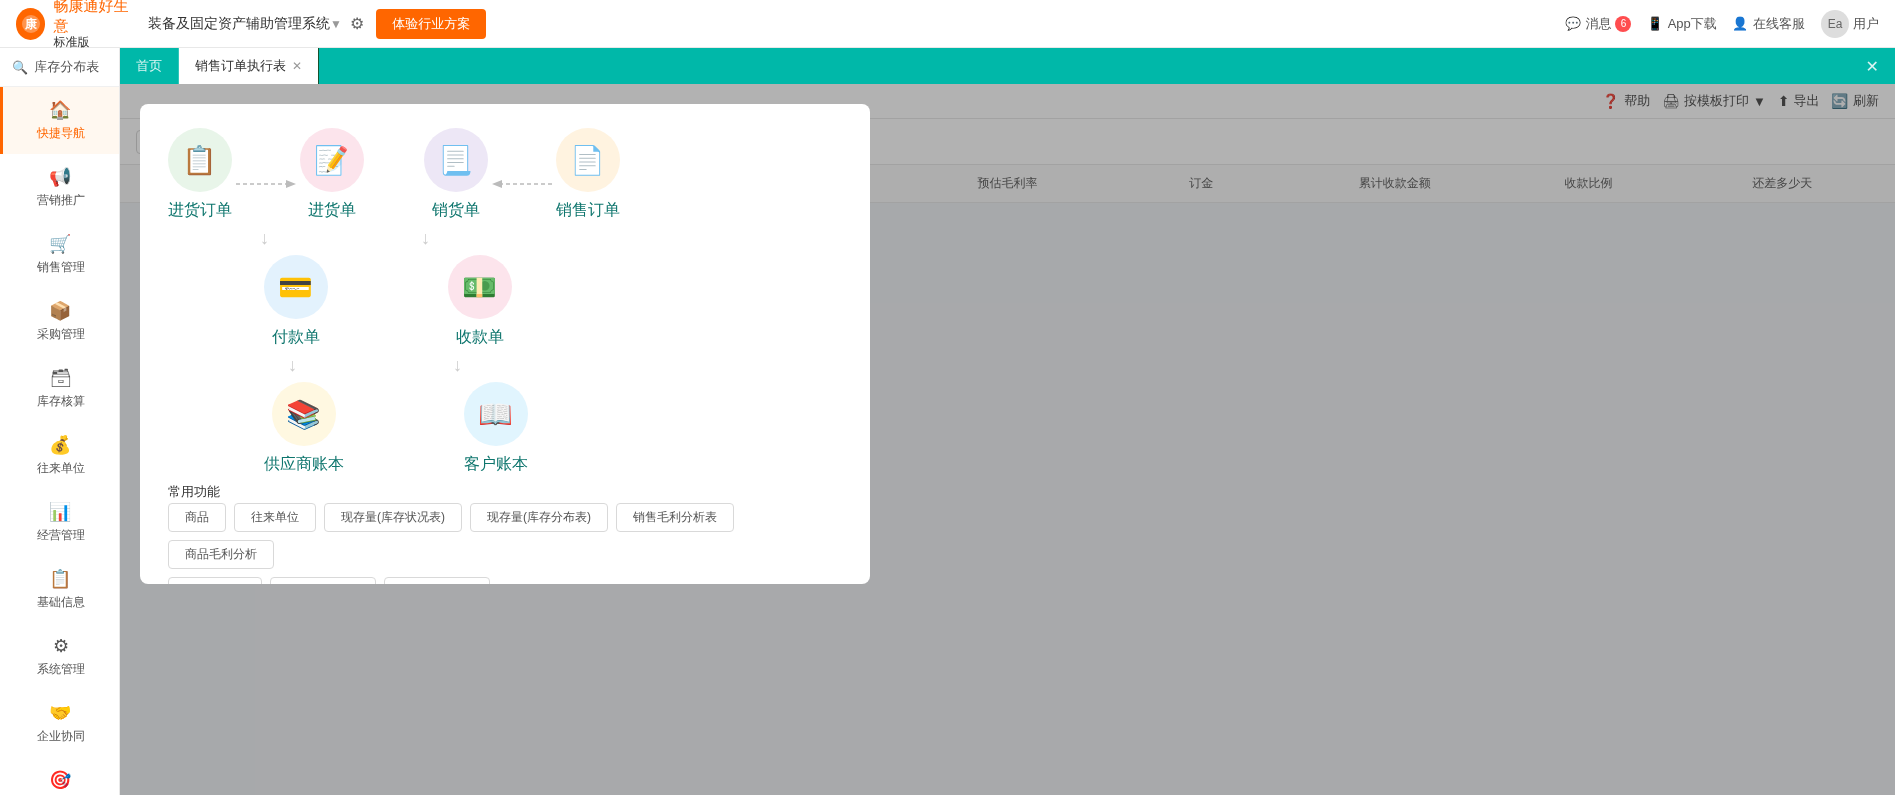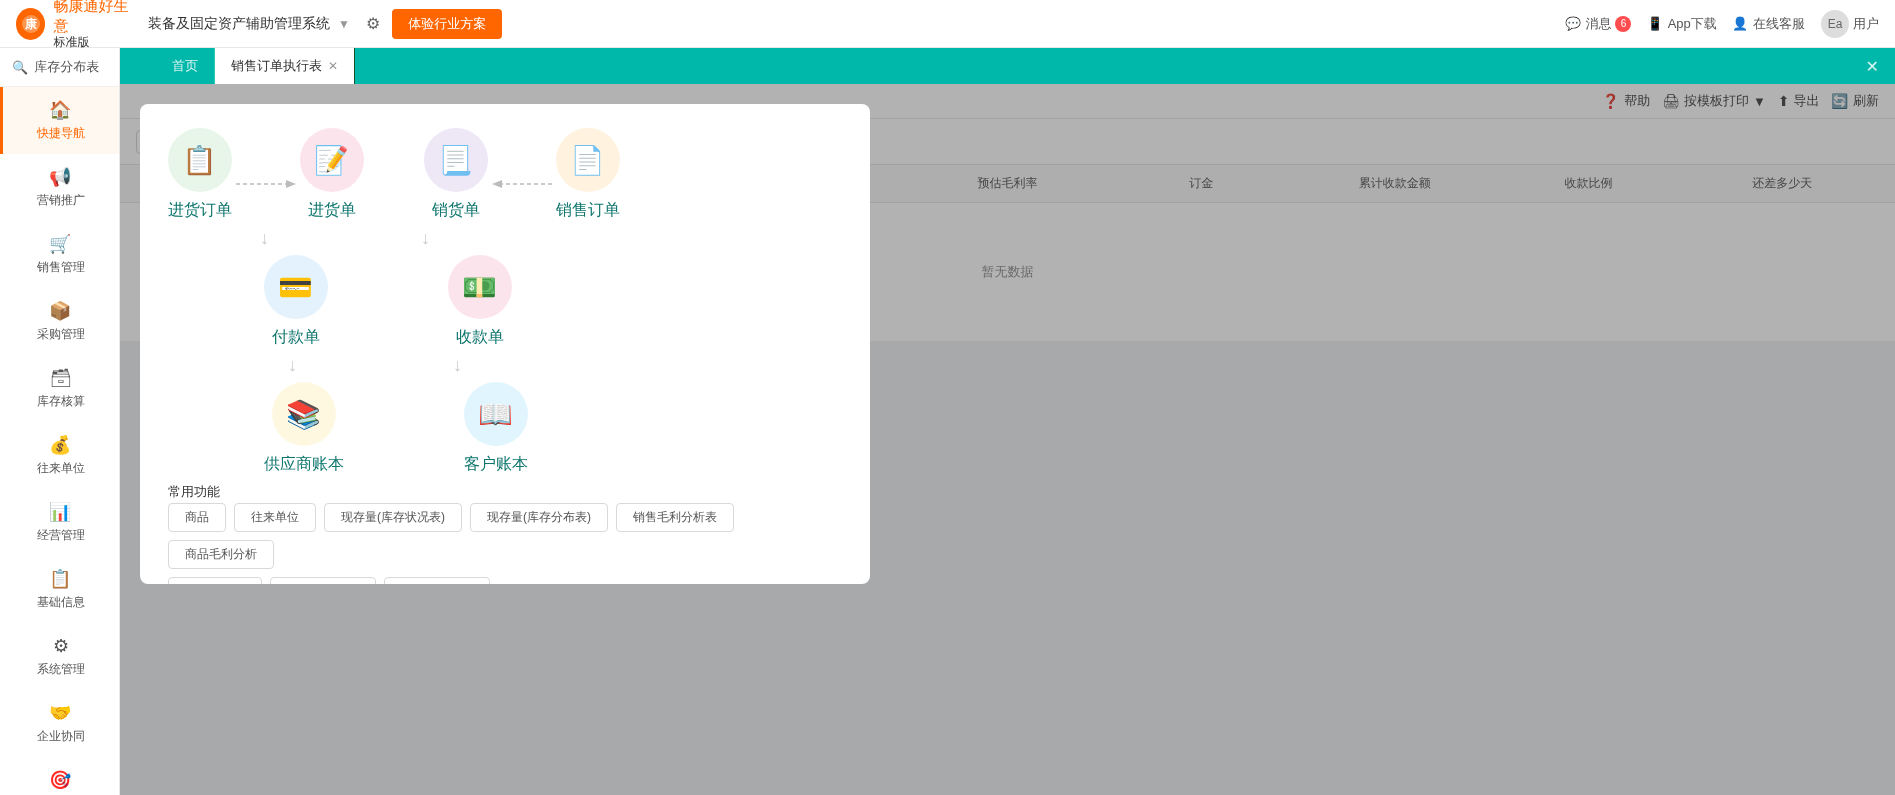--- a/index.html
+++ b/index.html
@@ -33,21 +33,21 @@
       width: 32px; height: 32px;
       background: #ff6600;
       border-radius: 50%;
       display: flex; align-items: center; justify-content: center;
       color: white; font-size: 16px;
     }
     .logo-text { font-size: 12px; color: #333; line-height: 1.3; }
     .logo-text .main { font-weight: normal; color: #ff6600; font-size: 15px; }
     .system-title {
       font-size: 14px; color: #333; font-weight: 500;
-      display: flex; align-items: center; gap: 8px;
+      display: flex; align-items: center; 
     }
     .system-title .arrow { color: #999; font-size: 12px; cursor: pointer; }
     .settings-icon { color: #666; font-size: 16px; cursor: pointer; margin-left: 8px; }
     .btn-experience {
       background: #ff6600;
       color: white;
       border: none;
       padding: 6px 16px;
       border-radius: 4px;
       cursor: pointer;
@@ -118,21 +118,20 @@
 
     
     .tab-bar {
       position: fixed;
       top: 48px; left: 120px; right: 0;
       height: 36px;
       background: #00b8a9;
       display: flex;
       align-items: center;
       z-index: 80;
-      padding-left: 36px;
     }
     .tab-item {
       height: 36px;
       display: flex; align-items: center; gap: 6px;
       padding: 0 16px;
       cursor: pointer;
       font-size: 13px;
       color: rgba(255,255,255,0.85);
       border-right: 1px solid rgba(255,255,255,0.2);
     }
@@ -470,21 +469,20 @@
       <div class="table-col">品</div>
       <div class="table-col">商品</div>
       <div class="table-col">金额</div>
       <div class="table-col">预估毛利</div>
       <div class="table-col">预估毛利率</div>
       <div class="table-col">订金</div>
       <div class="table-col">累计收款金额</div>
       <div class="table-col">收款比例</div>
       <div class="table-col">还差多少天</div>
     </div>
-    <div class="empty-tip">暂无数据</div>
   </div>
 </div>
 
 <div class="modal-overlay">
   <div class="modal-box">
 
     <div class="flow-row">
 
       <div class="flow-node">
         <div class="flow-circle" style="background:#e8f5e9;">

